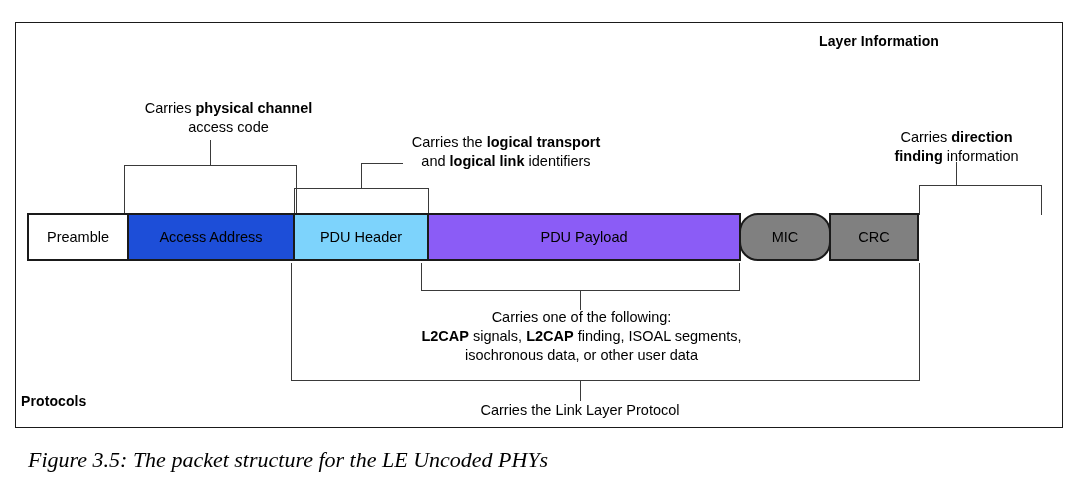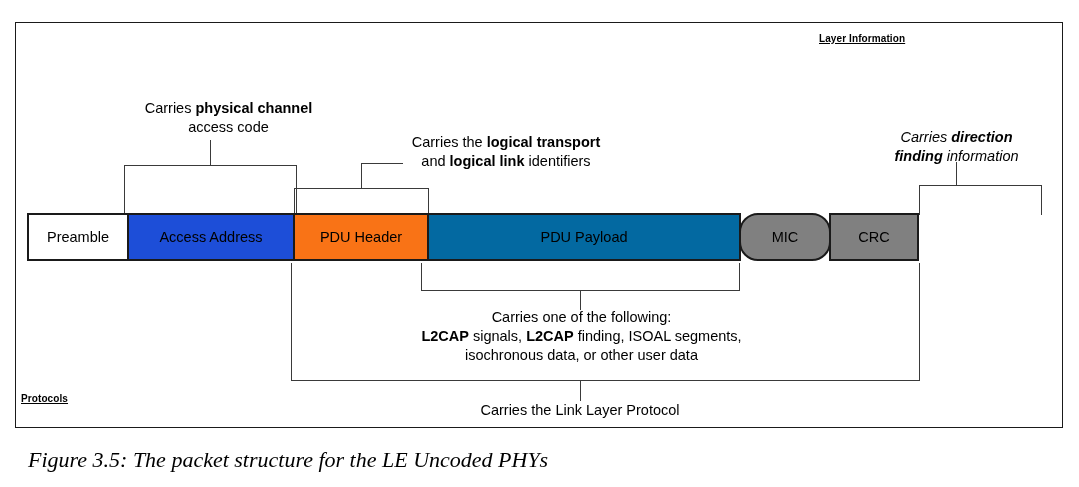--- a/index.html
+++ b/index.html
@@ -27,25 +27,24 @@
     width: 1048px;
     height: 406px;
     border: 1.5px solid #1a1a1a;
     box-sizing: border-box;
     background: #ffffff;
   }
 
   
   .frame-heading {
     position: absolute;
-    font-size: 10px;
+    font-size: 14px;
     font-weight: bold;
     white-space: nowrap;
     letter-spacing: 0.1px;
-    text-decoration: underline;
   }
 
   
   .annotation {
     position: absolute;
     font-size: 14.5px;
     line-height: 19px;
     text-align: center;
     white-space: nowrap;
     color: #000000;
@@ -111,21 +110,21 @@
       </div>
     </div>
 
     <div class="annotation" style="left:85px; top:76px; width:255px;">
       <div>
         <span>Carries </span><b>physical channel</b>
       </div>
       <div>access code</div>
     </div>
 
-    <div class="annotation" style="left:853px; top:105px; width:175px;font-style:italic;">
+    <div class="annotation" style="left:853px; top:105px; width:175px;">
       <div>
         <span>Carries </span><b>direction</b>
       </div>
       <div>
         <b>finding</b><span> information</span>
       </div>
     </div>
 
     <div class="brk-h" style="left:108px; top:142px; width:173px;"></div>
     <div class="brk-v" style="left:108px; top:142px; height:50px;"></div>
@@ -146,25 +145,25 @@
     <div id="packet-bar" style="left:11px; top:190px;">
 
       <div class="field" style="left:0px;   width:102px; background:#ffffff;">
         <span>Preamble</span>
       </div>
 
       <div class="field" style="left:100px; width:168px; background:#1d4ed8;">
         <span>Access Address</span>
       </div>
 
-      <div class="field" style="left:266px; width:136px; background:#f97316;">
+      <div class="field" style="left:266px; width:136px; background:#7dd3fc;">
         <span>PDU Header</span>
       </div>
 
-      <div class="field" style="left:400px; width:314px; background:#0369a1;">
+      <div class="field" style="left:400px; width:314px; background:#8b5cf6;">
         <span>PDU Payload</span>
       </div>
 
       <div class="field" style="left:712px; width:92px;  background:#808080;border-radius:19px;">
         <span>MIC</span>
       </div>
 
       <div class="field" style="left:802px; width:90px;  background:#808080;justify-content:center;">
         <span>CRC</span>
       </div>

